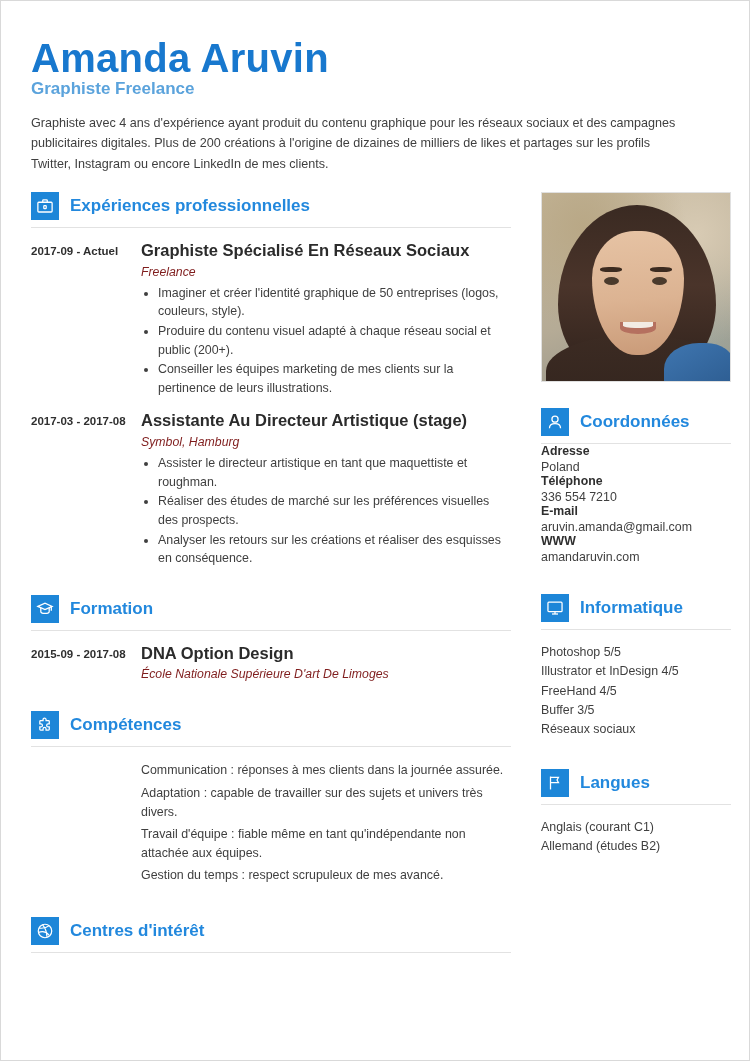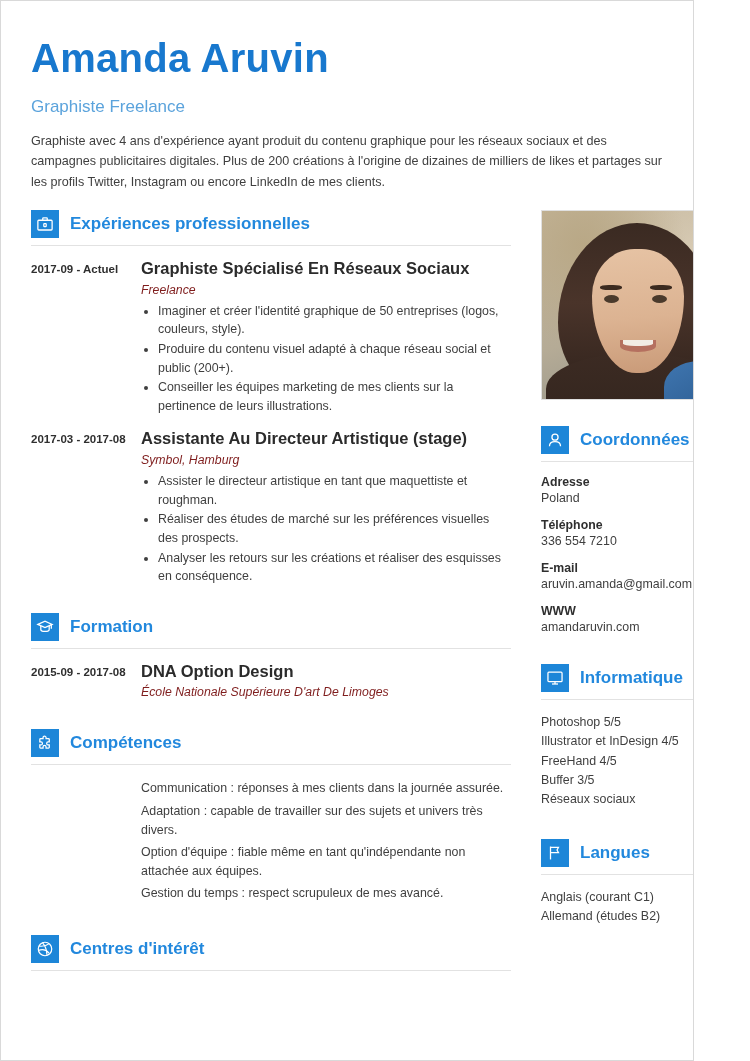--- a/index.html
+++ b/index.html
@@ -6,21 +6,21 @@
     margin: 0;
     padding: 0;
     background: #ffffff;
   }
   body {
     font-family: "Liberation Sans", sans-serif;
     color: #3a3a3a;
   }
   .page {
     position: relative;
-    width: 694px;
+    width: 750px;
     height: 1061px;
     background: #ffffff;
     border: 1px solid #d9d9d9;
     box-sizing: border-box;
     overflow: hidden;
   }
 
   
   .header {
     padding: 36px 30px 0 30px;
@@ -29,22 +29,22 @@
     font-size: 40px;
     font-weight: bold;
     color: #1878ce;
     letter-spacing: 0.3px;
     line-height: 1.05;
     margin: 0;
   }
   .job-title {
     font-size: 17px;
     color: #5ba3dc;
-    margin: 18px 0 0 0;
-    font-weight: normal;
+    margin: 0 0 0 0;
+    font-weight: bold;
   }
   .summary {
     font-size: 12.6px;
     line-height: 1.62;
     color: #3f3f3f;
     margin: 14px 0 0 0;
     max-width: 660px;
   }
 
   
@@ -222,21 +222,21 @@
     background: #f2ece4;
     border-radius: 0 0 40% 40%;
   }
 
   .side-sec { margin-top: 26px; }
   .side-rule {
     height: 1px;
     background: #e2e2e2;
     margin-top: 7px;
   }
-  .contact-group { margin-top: 13px; }
+  .contact-group { }
   .contact-label {
     font-size: 12.3px;
     font-weight: bold;
     color: #2f2f2f;
     margin-bottom: 2px;
   }
   .contact-value {
     font-size: 12.4px;
     color: #3f3f3f;
   }
@@ -330,21 +330,21 @@
             <svg width="18" height="18" viewBox="0 0 24 24" fill="none" stroke="#ffffff" stroke-width="1.7">
               <path d="M10 3.4a2 2 0 0 1 3.4 1.4v1.5h3.3c.6 0 1 .5 1 1v3.2h-1.5a2 2 0 0 0 0 4h1.5v3.3c0 .6-.4 1-1 1h-3.3v-1.5a2 2 0 0 0-4 0v1.5H6.1c-.6 0-1-.4-1-1v-3.3H6.6a2 2 0 0 0 0-4H5.1V7.3c0-.5.4-1 1-1h3.3V4.8c0-.5.2-1 .6-1.4Z"></path>
             </svg>
           </div>
           <div class="sec-title">Compétences</div>
         </div>
         <div class="sec-rule"></div>
         <div class="plain-block">
           <div class="plain-line">Communication : réponses à mes clients dans la journée assurée.</div>
           <div class="plain-line">Adaptation : capable de travailler sur des sujets et univers très divers.</div>
-          <div class="plain-line">Option d'équipe : fiable même en tant qu'indépendante non attachée aux équipes.</div>
+          <div class="plain-line">Travail d'équipe : fiable même en tant qu'indépendante non attachée aux équipes.</div>
           <div class="plain-line">Gestion du temps : respect scrupuleux de mes avancé.</div>
         </div>
       </div>
 
       <div class="sec" style="margin-top:32px;">
         <div class="sec-head">
           <div class="sec-icon">
             <svg width="18" height="18" viewBox="0 0 24 24" fill="none" stroke="#ffffff" stroke-width="1.6">
               <circle cx="12" cy="12" r="9"></circle>
               <path d="M4.2 8.1c4.6.6 9.8-.4 13.4-3.3"></path>

